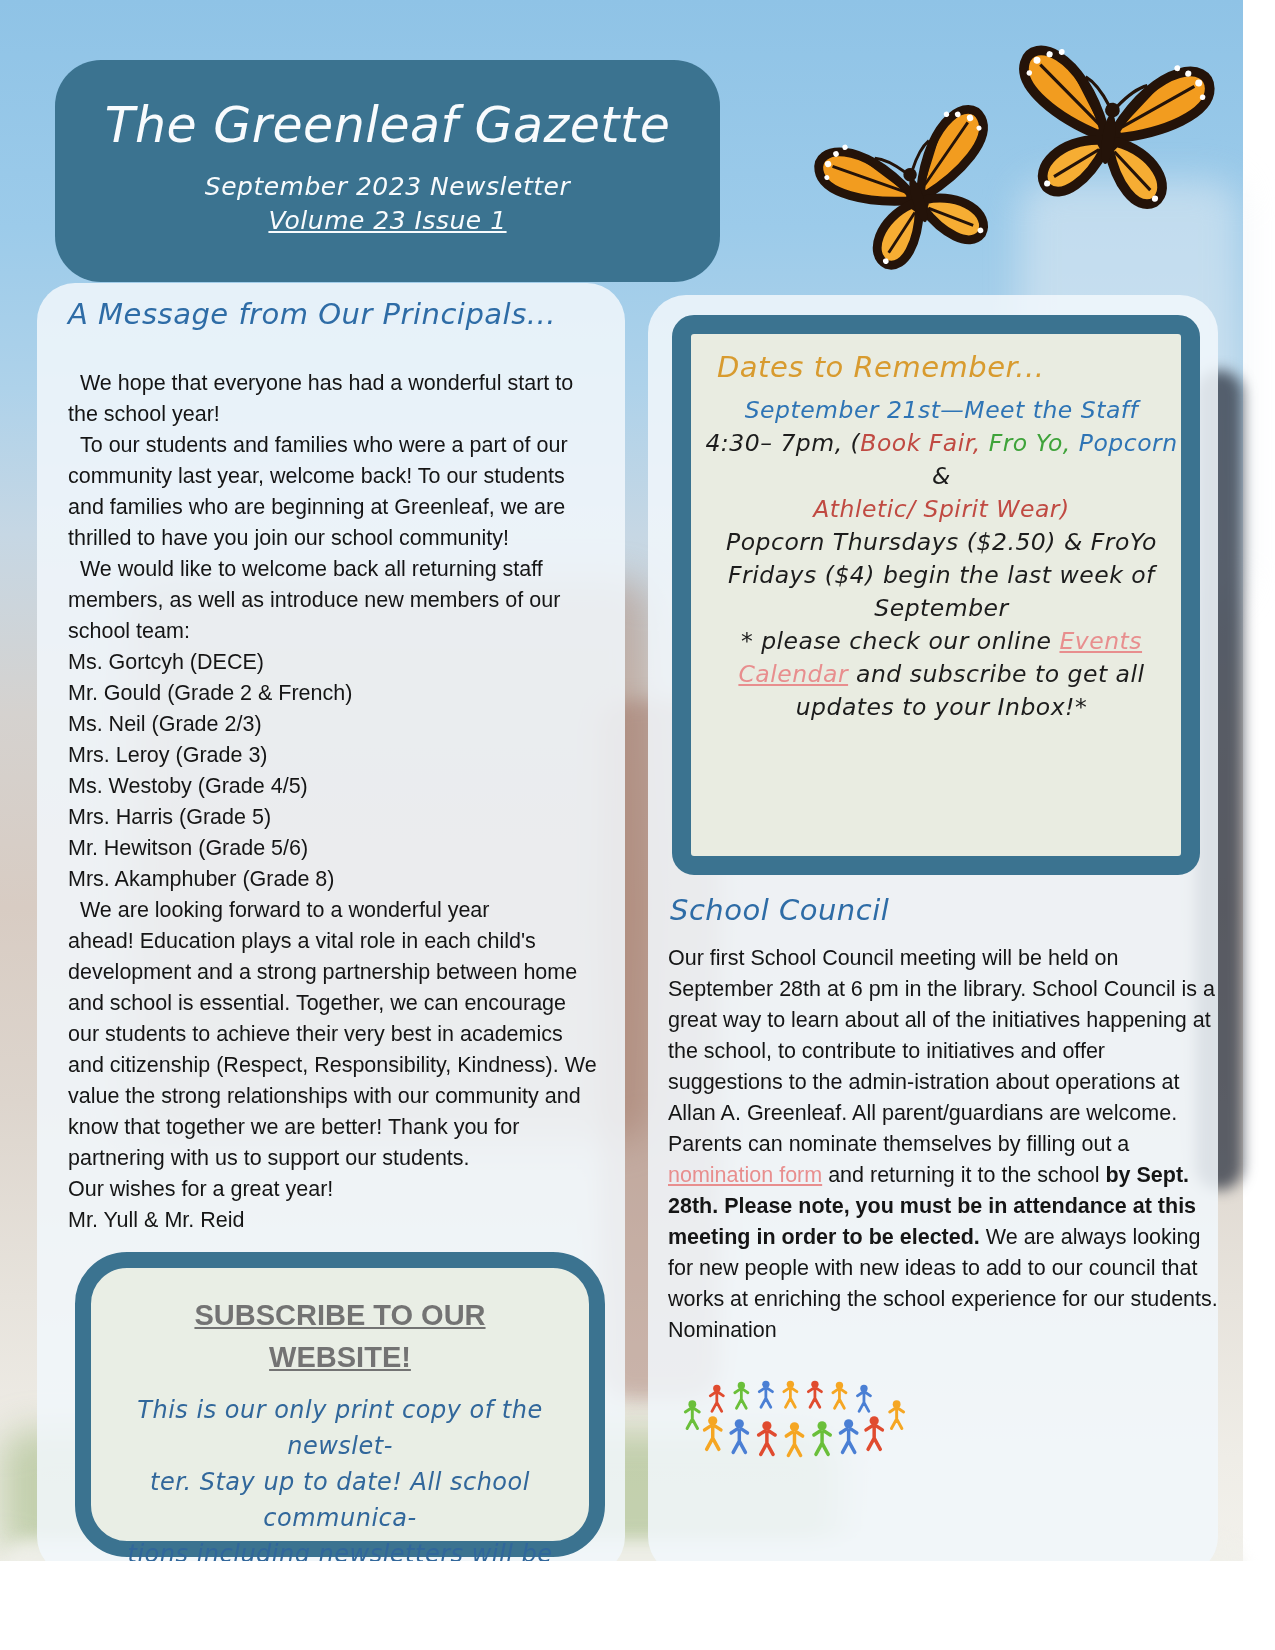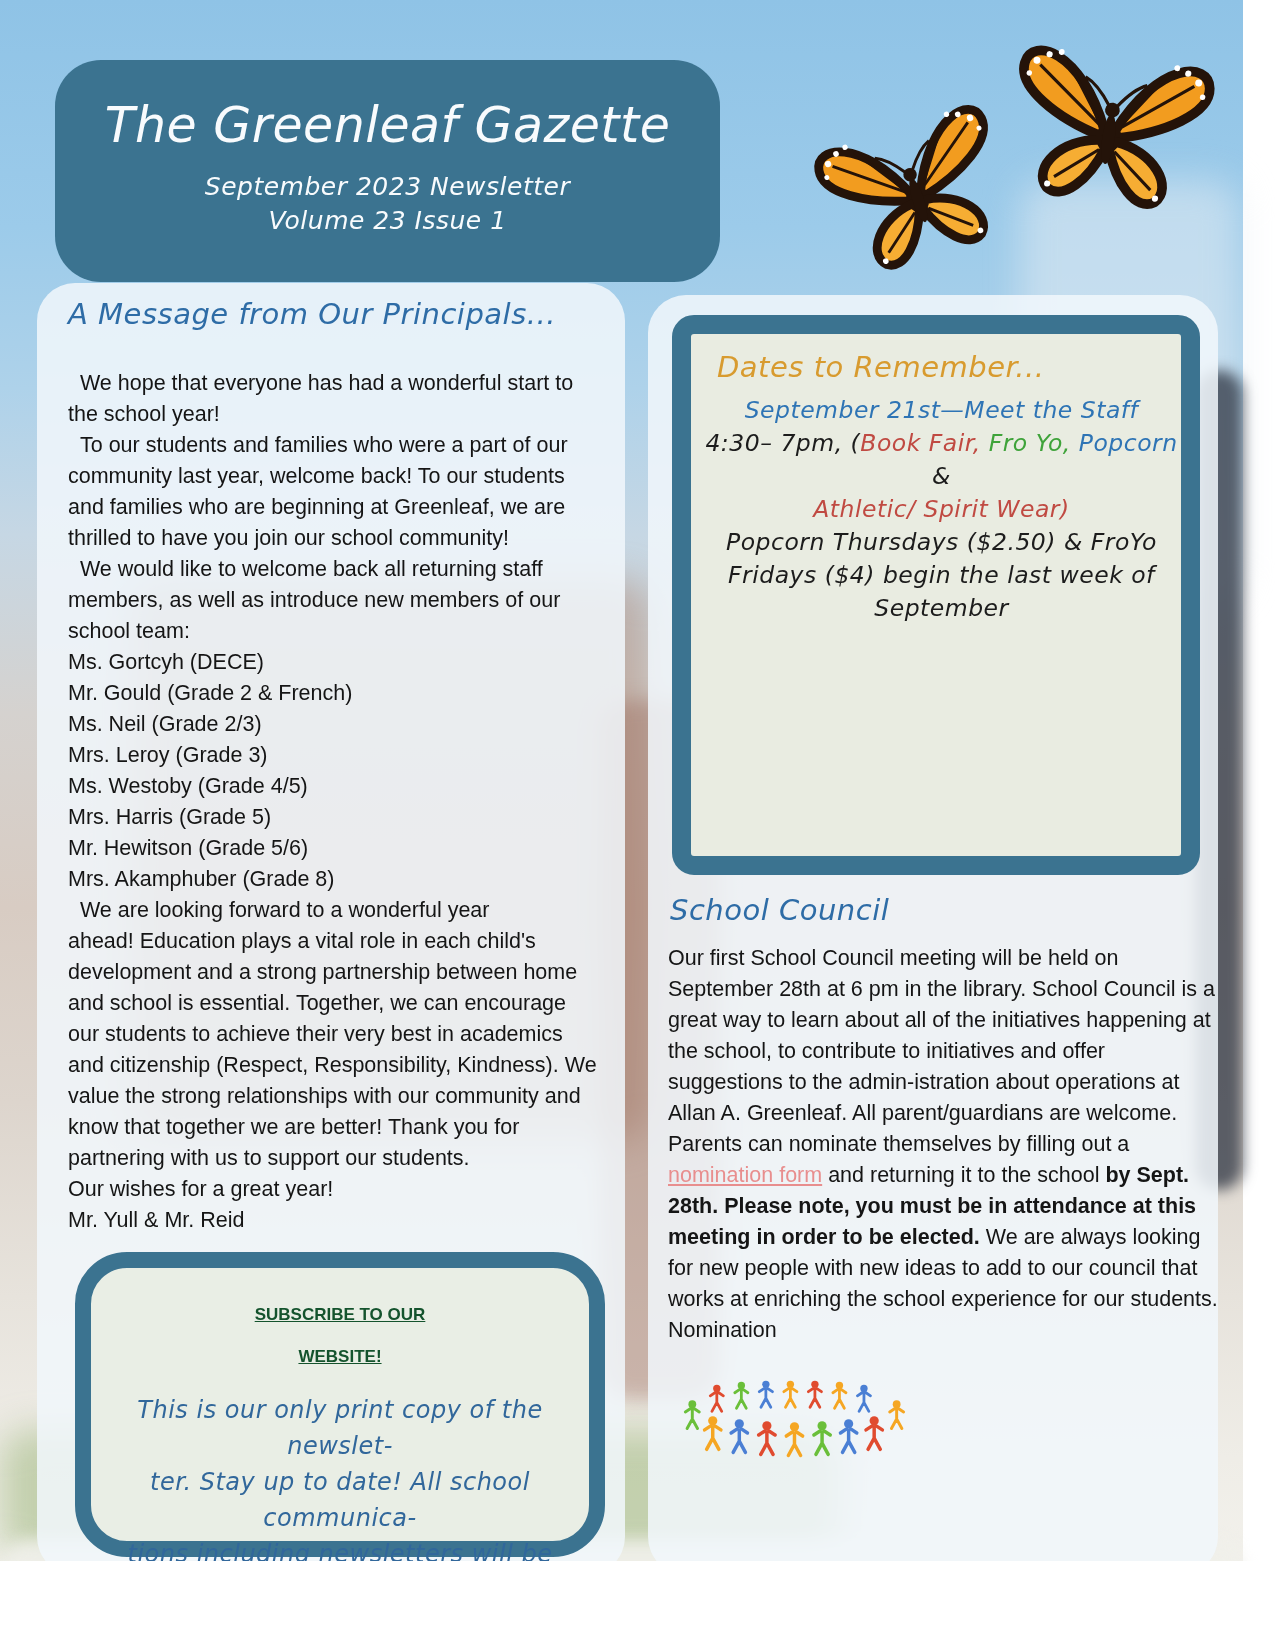--- a/index.html
+++ b/index.html
@@ -29,21 +29,21 @@
   .panel.right{left:648px;top:295px;width:570px;height:1280px;}
 
   
   .masthead{
     position:absolute;left:55px;top:60px;width:665px;height:222px;
     background:#3b7390;border-radius:46px;color:#f8fbfd;text-align:center;
   }
   .hand{font-family:"DejaVu Sans",sans-serif;font-style:italic;letter-spacing:0.5px;}
   .masthead .title{margin-top:40px;font-size:49px;line-height:52px;}
   .masthead .sub{margin-top:18px;font-size:25px;line-height:34px;}
-  .masthead .sub2{font-size:25px;line-height:34px;}
+  .masthead .sub2{font-size:25px;line-height:34px;text-decoration:underline;}
 
   
   .butterflies{position:absolute;left:795px;top:40px;width:440px;height:240px;}
   .bf{position:absolute;}
   .bf.b1{left:15px;top:70px;width:210px;height:160px;transform:rotate(-18deg);}
   .bf.b2{left:200px;top:0px;width:230px;height:175px;transform:rotate(8deg);}
 
   
   .msg-heading{
     position:absolute;left:68px;top:297px;width:540px;
@@ -52,21 +52,21 @@
   .msg-body{
     position:absolute;left:68px;top:368px;width:545px;
     font-size:21.5px;line-height:31px;color:#151515;white-space:pre-line;
   }
   .subscribe{
     position:absolute;left:75px;top:1252px;width:530px;height:305px;
     background:#e9eee5;border:16px solid #3b7390;border-radius:52px;
     box-sizing:border-box;text-align:center;
   }
   .subscribe .stitle{
-    margin-top:26px;font-size:17px;font-weight:bold;color:#14532d;
+    margin-top:26px;font-size:29px;font-weight:bold;color:#737373;
     text-decoration:underline;line-height:42px;cursor:pointer;
   }
   .subscribe .sbody{
     margin-top:14px;font-size:24px;line-height:36px;color:#31679b;white-space:pre-line;
   }
 
   
   .dates{
     position:absolute;left:672px;top:315px;width:528px;height:560px;
     background:#e9ece1;border:19px solid #3b7390;border-radius:22px;
@@ -193,20 +193,21 @@
 through our site.</div>
   </div>
 
   <div class="dates">
     <div class="dheading hand">Dates to Remember...</div>
     <div class="dlines hand">
       <div class="row c-blue">September 21st—Meet the Staff</div>
       <div class="row"><span>4:30– 7pm, (</span><span class="c-red">Book Fair,</span><span class="c-green"> Fro Yo,</span><span class="c-blue"> Popcorn</span><span> &amp;</span></div>
       <div class="row c-red">Athletic/ Spirit Wear)</div>
       <div class="row">Popcorn Thursdays ($2.50) &amp; FroYo Fridays ($4) begin the last week of September</div>
+      <div class="row"><span>* please check our online </span><span class="c-link">Events Calendar</span><span> and subscribe to get all updates to your Inbox!*</span></div>
     </div>
   </div>
 
   <div class="council-heading hand">School Council</div>
   <div class="council-body">
     <span>Our first  School Council meeting will be held on September 28th at 6 pm in the library.  School Council is a great way to learn about all of the initiatives happening at the school, to contribute to initiatives and offer suggestions to the admin-istration about operations at Allan A. Greenleaf.  All parent/guardians are welcome.  Parents can nominate themselves by filling out a </span><span class="c-link">nomination form</span><span> and returning it to the school </span><span class="bold">by Sept. 28th. Please note, you must be in attendance at this meeting in order to be elected.</span><span>  We are always looking for new people with new ideas to add to our council that works at enriching the school experience for our students.  Nomination</span>
     <div class="council-tail">
       <svg class="people" viewBox="0 0 230 95">
         <defs>
           <g id="pp">

